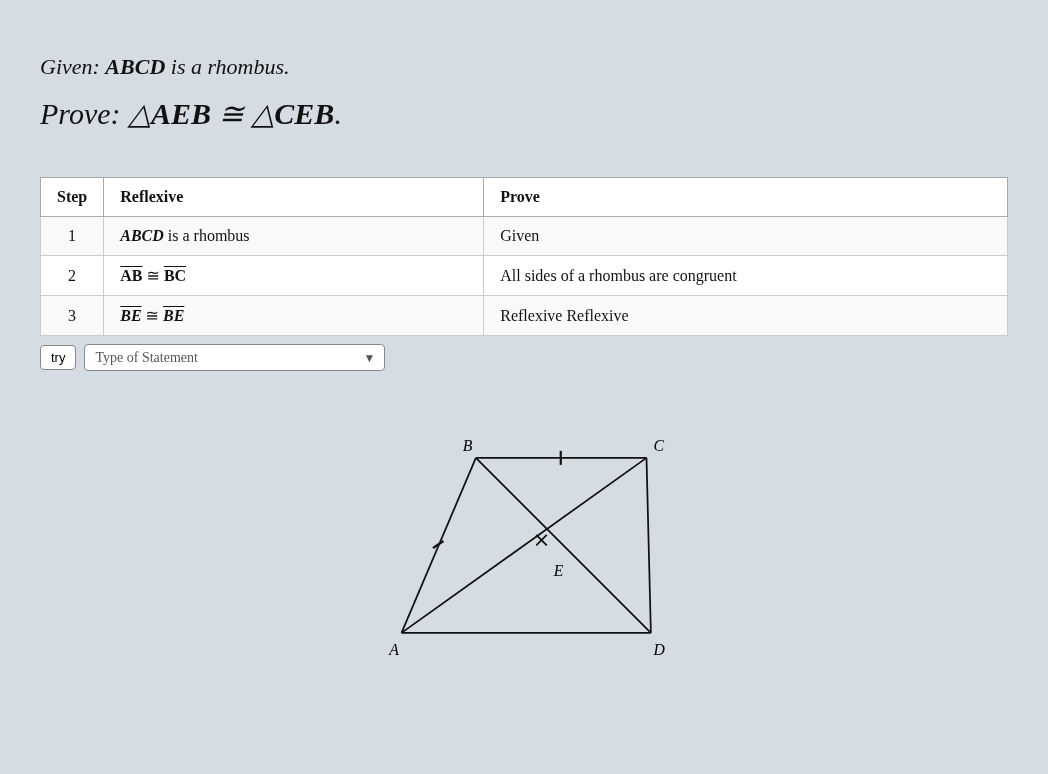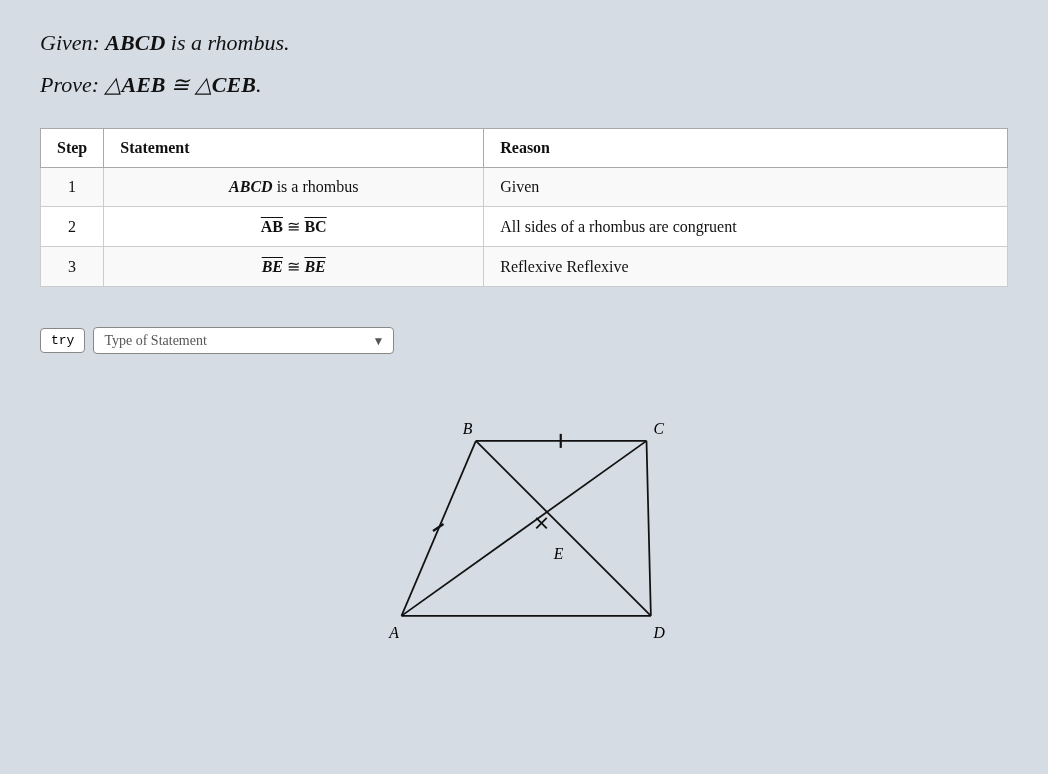--- a/index.html
+++ b/index.html
@@ -10,33 +10,34 @@
       width: 1048px;
       min-height: 774px;
       padding: 30px 40px;
       color: #111;
     }
 
     .given-text {
       font-size: 22px;
       margin-bottom: 16px;
       font-style: italic;
+      margin-top: 24px;
     }
 
     .prove-text {
-      font-size: 22px;
-      margin-bottom: 30px;
+      font-size: 30px;
+      margin-bottom: 46px;
       font-style: italic;
     }
 
     .proof-table {
       width: 100%;
       border-collapse: collapse;
       background: #fff;
-      margin-bottom: 40px;
+      margin-bottom: 8px;
     }
 
     .proof-table th {
       font-weight: bold;
       font-style: normal;
       text-align: left;
       padding: 10px 16px;
       border: 1px solid #aaa;
       background: #fff;
       font-size: 16px;
@@ -49,21 +50,20 @@
       vertical-align: middle;
     }
 
     .proof-table td.step-col {
       width: 60px;
       text-align: center;
       font-style: normal;
     }
 
     .proof-table td.statement-col {
-      text-align: center;
       width: 380px;
     }
 
     .proof-table td.reason-col {
     }
 
     .proof-table tr:nth-child(odd) td {
       background: #f9f9f9;
     }
     .proof-table tr:nth-child(even) td {
@@ -86,21 +86,21 @@
       margin-top: 6px;
     }
 
     .try-button {
       background: #fff;
       border: 1px solid #888;
       border-radius: 4px;
       padding: 4px 10px;
       font-size: 13px;
       cursor: pointer;
-      font-family: Liberation Mono, monospace;
+      font-family: Liberation Sans, sans-serif;
     }
 
     .type-dropdown {
       background: #fff;
       border: 1px solid #888;
       border-radius: 4px;
       padding: 5px 30px 5px 10px;
       font-size: 14px;
       cursor: pointer;
       font-family: Georgia, serif;
@@ -152,22 +152,22 @@
 </div>
 
 <div class="prove-text">
   <span>Prove: </span><span>△<span class="italic-bold">AEB</span></span><span> ≅ </span><span>△<span class="italic-bold">CEB</span></span><span>.</span>
 </div>
 
 <table class="proof-table">
   <thead>
     <tr>
       <th>Step</th>
-      <th>Statement</th>
-      <th>Reason</th>
+      <th>Reflexive</th>
+      <th>Prove</th>
     </tr>
   </thead>
   <tbody>
 
     <tr>
       <td class="step-col">1</td>
       <td class="statement-col">
         <span style="font-style:italic;font-weight:bold;">ABCD</span><span> is a rhombus</span>
       </td>
       <td class="reason-col">Given</td>

